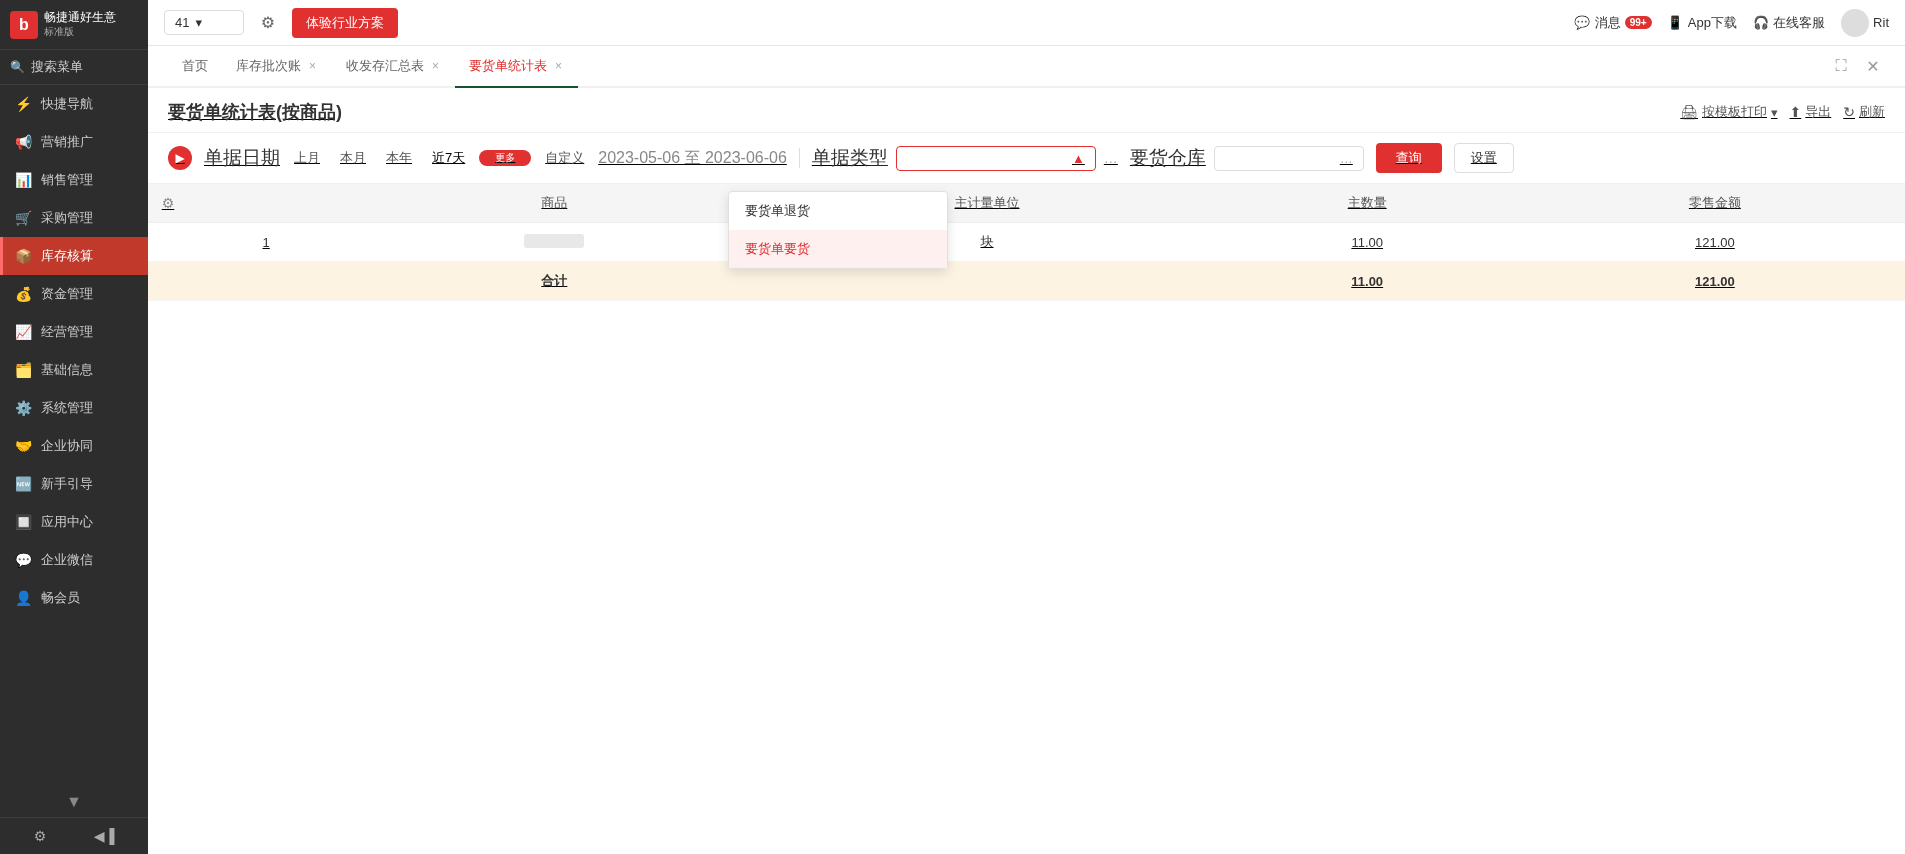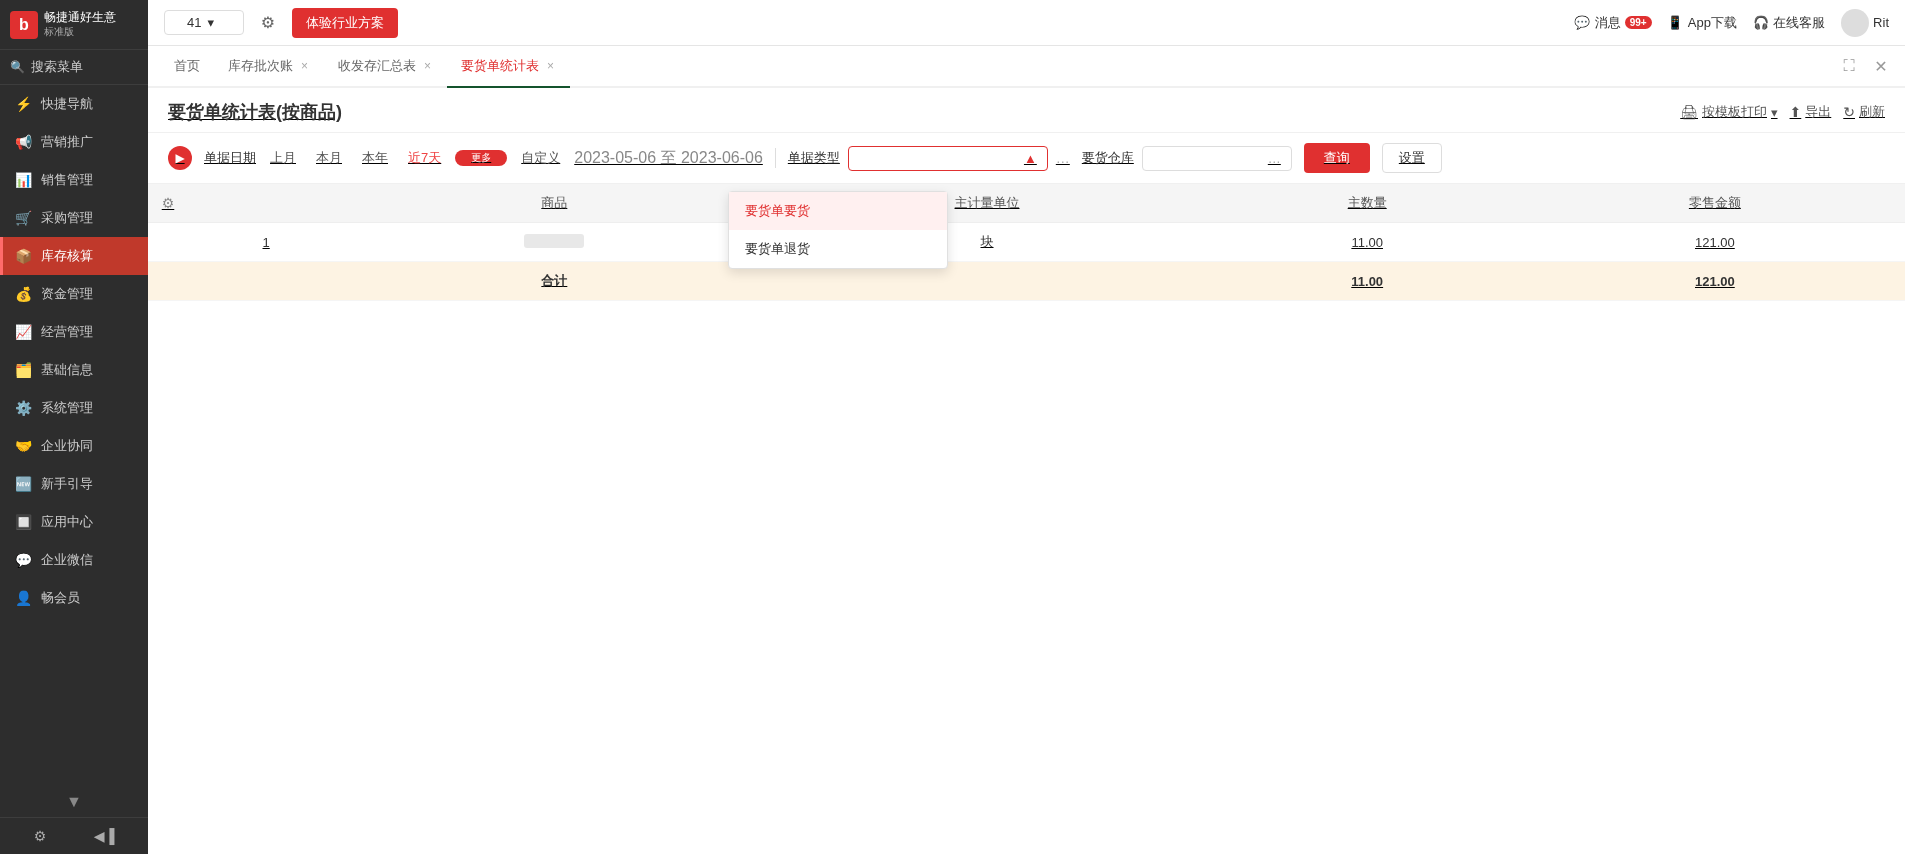--- a/index.html
+++ b/index.html
@@ -112,21 +112,21 @@
     .top-header-left {
       display: flex;
       align-items: center;
       gap: 10px;
     }
     .top-header-selector {
       display: flex;
       align-items: center;
       border: 1px solid #ddd;
       border-radius: 4px;
-      padding: 4px 22px;
+      padding: 4px 10px;
       font-size: 13px;
       color: #333;
       cursor: pointer;
       gap: 6px;
       min-width: 80px;
     }
     .settings-icon {
       width: 28px;
       height: 28px;
       display: flex;
@@ -173,21 +173,21 @@
       background: #ddd;
       border-radius: 50%;
     }
 
     
     .tab-bar {
       height: 42px;
       background: #fff;
       display: flex;
       align-items: center;
-      padding: 0 12px;
+      padding: 0 20px;
       border-bottom: 2px solid #f0f0f0;
       flex-shrink: 0;
       position: relative;
     }
     .tab {
       display: flex;
       align-items: center;
       padding: 0 14px;
       height: 42px;
       font-size: 13px;
@@ -285,31 +285,31 @@
       cursor: pointer;
       flex-shrink: 0;
     }
     .filter-group {
       display: flex;
       align-items: center;
       gap: 8px;
       flex-wrap: wrap;
     }
     .filter-label {
-      font-size: 13px;
+      font-size: 19px;
       color: #333;
     }
     .date-btn {
       font-size: 13px;
       color: #555;
       cursor: pointer;
       padding: 3px 6px;
       border-radius: 3px;
     }
-    .date-btn.active { color: #ef4444; }
+    .date-btn.active { color: #000000; }
     .date-badge {
       background: #e03030;
       color: #fff;
       border-radius: 10px;
       padding: 1px 16px;
       font-size: 10px;
     }
     .date-range {
       font-size: 16px;
       color: #888;
@@ -621,22 +621,22 @@
           <span class="filter-label">要货仓库</span>
           <div class="filter-warehouse">
             <span></span>
             <span style="margin-left:auto;color:#aaa;">…</span>
           </div>
         </div>
         <button class="query-btn">查询</button>
         <button class="set-btn">设置</button>
 
         <div class="dropdown-overlay">
+          <div class="dropdown-item">要货单退货</div>
           <div class="dropdown-item selected">要货单要货</div>
-          <div class="dropdown-item">要货单退货</div>
         </div>
       </div>
 
       <div class="table-wrap">
         <table>
           <thead>
             <tr>
               <th class="settings-th">
                 <span class="settings-th-icon">⚙</span>
               </th>

